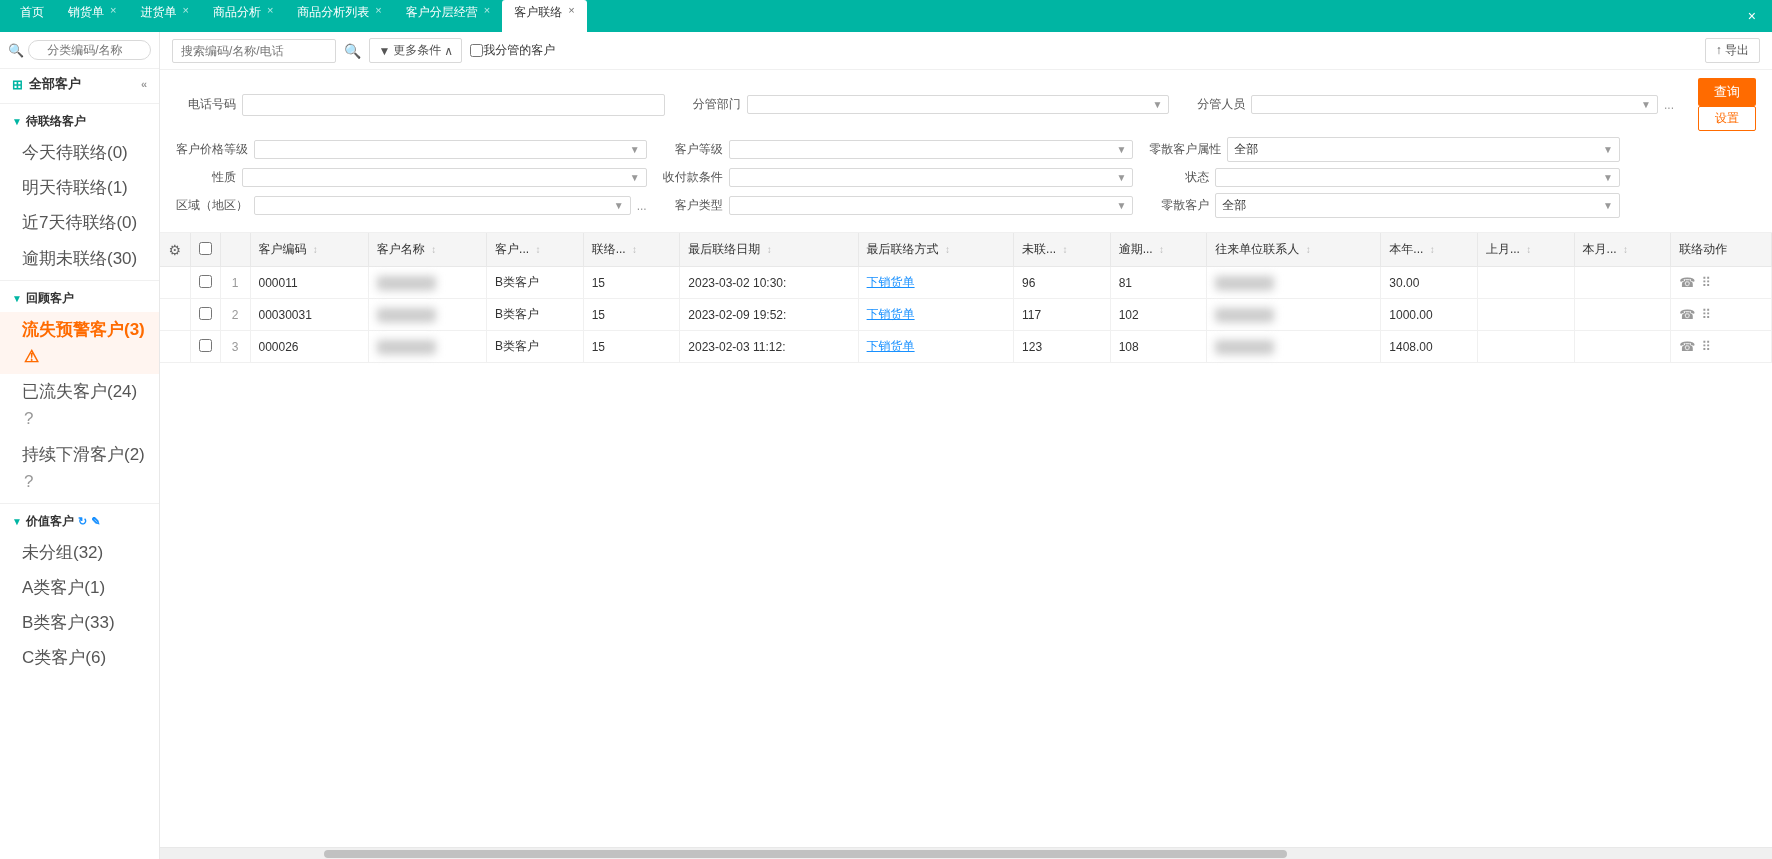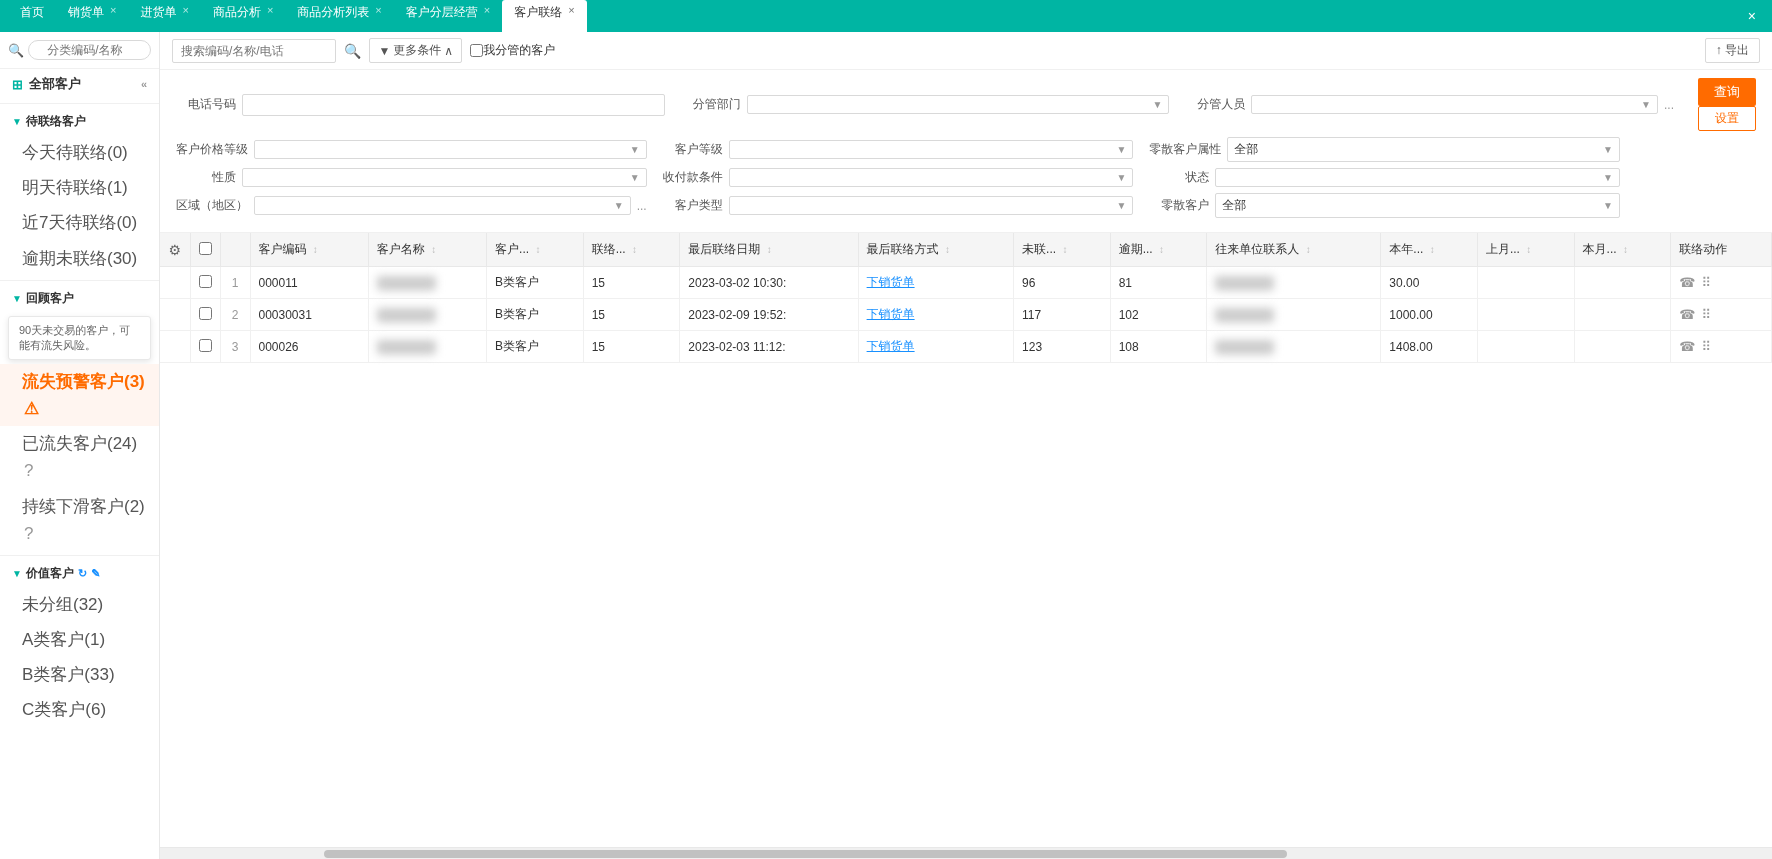--- a/index.html
+++ b/index.html
@@ -441,23 +441,20 @@
     </div>
     <div class="sidebar-item">
       <span>逾期未联络(30)</span>
     </div>
 
     <div class="sidebar-divider"></div>
 
     <div class="sidebar-group-title">
       <span class="arrow">▼</span>
       <span>回顾客户</span>
-    </div>
-    <div class="tooltip-box">
-      <span>90天未交易的客户，可能有流失风险。</span>
     </div>
     <div class="sidebar-item active">
       <span>流失预警客户(3)</span>
       <span style="color:#ff6b00;margin-left:2px;">⚠</span>
     </div>
     <div class="sidebar-item">
       <span>已流失客户(24)</span>
       <span style="color:#999;margin-left:2px;">?</span>
     </div>
     <div class="sidebar-item">

